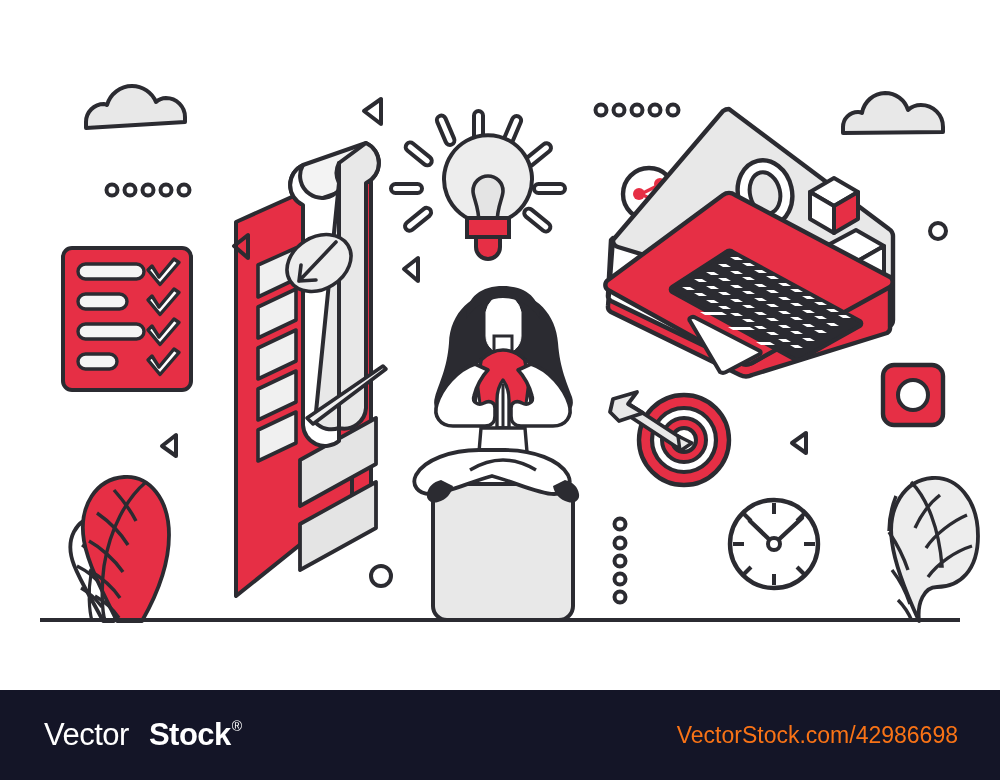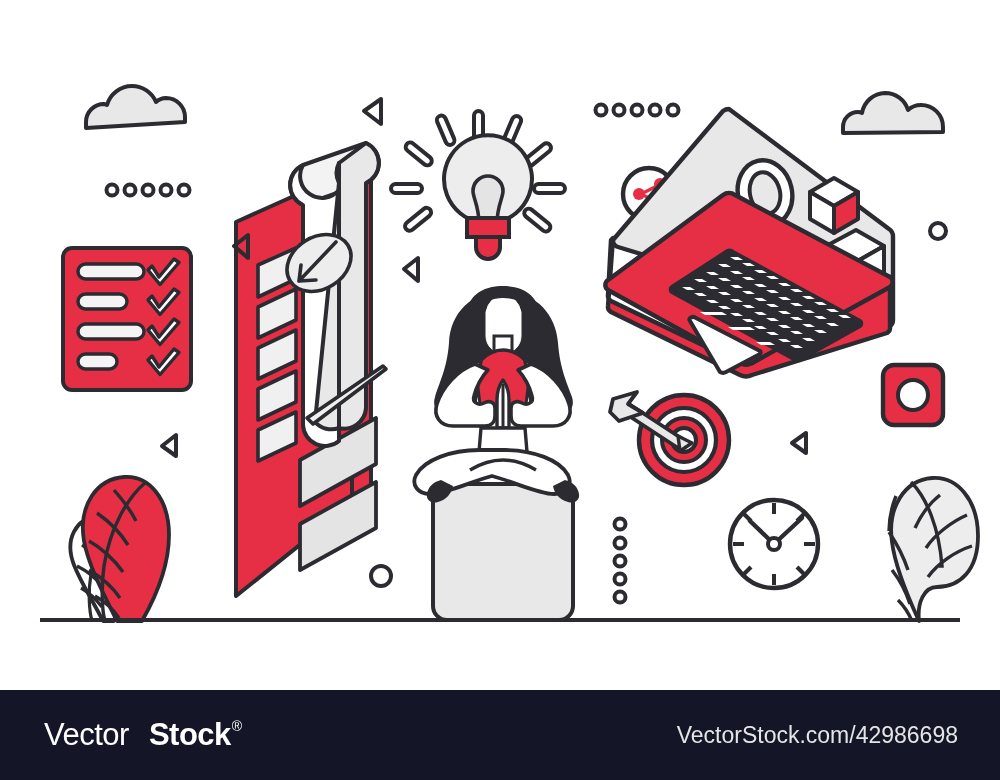--- a/index.html
+++ b/index.html
@@ -30,21 +30,21 @@
     font-size:31px;
     letter-spacing:-0.5px;
     font-family:"Liberation Sans", sans-serif;
     white-space:nowrap;
     display:flex;align-items:flex-start;
   }
   .vs-logo .vs-light{font-weight:400;}
   .vs-logo .vs-bold{font-weight:700;margin-left:20px;}
   .vs-logo .vs-reg{font-size:14px;line-height:1;position:relative;top:2px;margin-left:1px;}
   .vs-url{
-    color:#e5e5e5;
+    color:#f97316;
     font-size:23px;
     font-family:"Liberation Sans", sans-serif;
     white-space:nowrap;
     letter-spacing:0px;
   }
 </style>
 </head>
 <body>
 
 <div id="stage">

